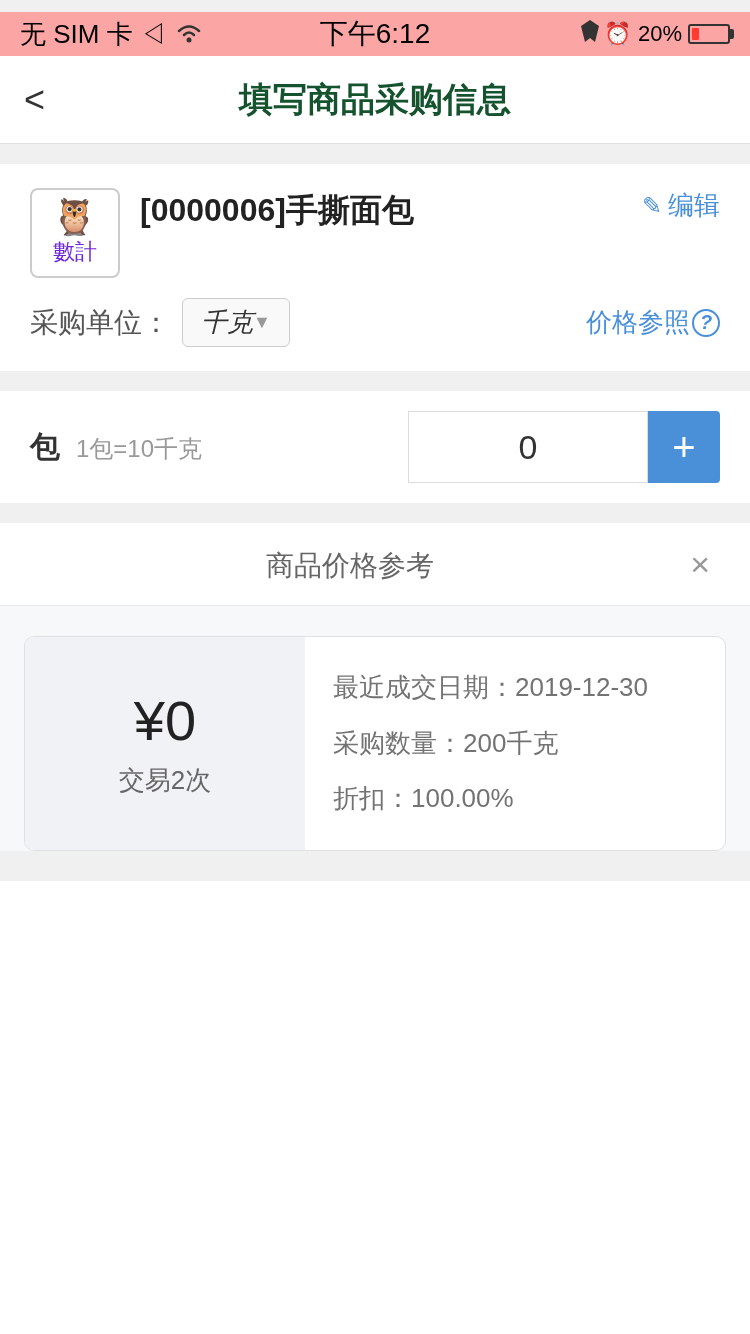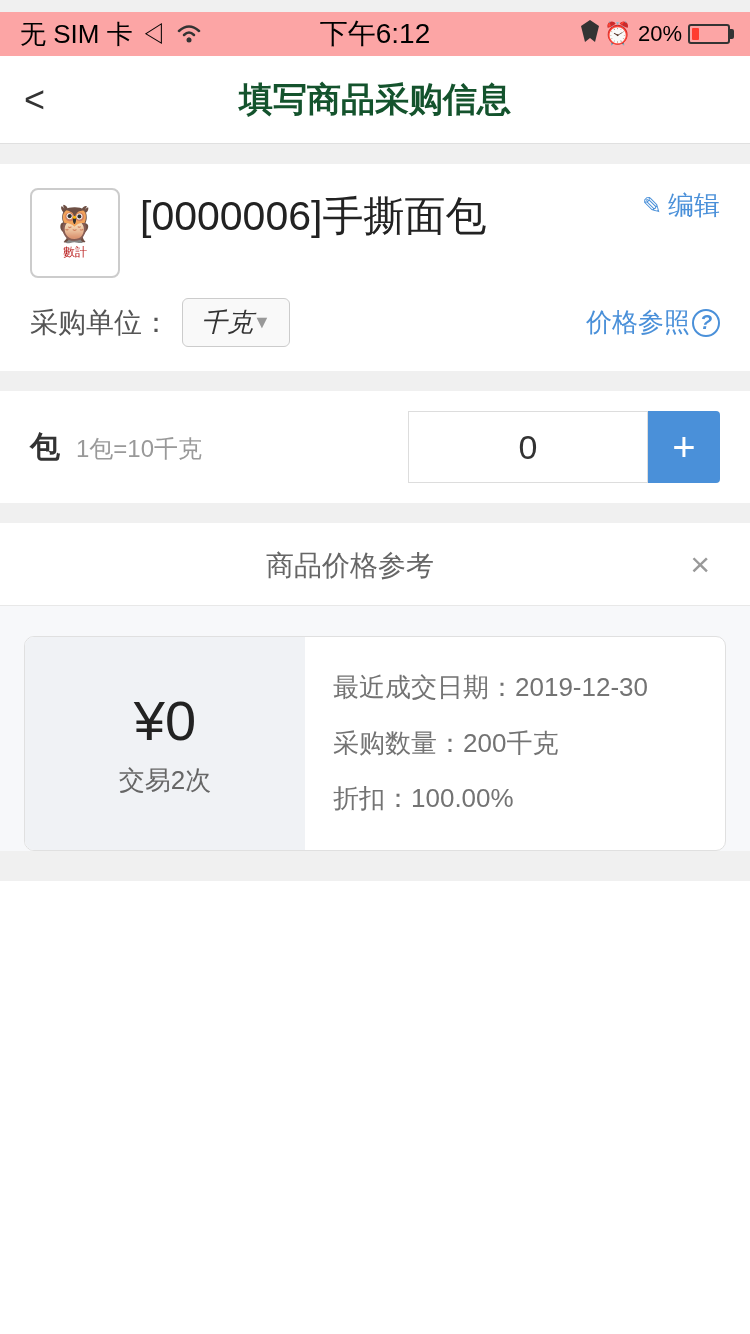--- a/index.html
+++ b/index.html
@@ -122,27 +122,27 @@
       justify-content: center;
       font-size: 20px;
       color: #888;
       overflow: hidden;
     }
     .logo-owl {
       font-size: 36px;
       line-height: 1;
     }
     .logo-text {
-      font-size: 12px;
-      color: #b91c1c;
+      font-size: 22px;
+      color: #6d28d9;
       margin-top: 2px;
     }
     .product-name {
-      font-size: 41px;
-      font-weight: 400;
+      font-size: 32px;
+      font-weight: 700;
       color: #222;
       line-height: 1.4;
     }
     .edit-btn {
       display: flex;
       align-items: center;
       gap: 6px;
       color: #4a90d9;
       font-size: 26px;
       cursor: pointer;

